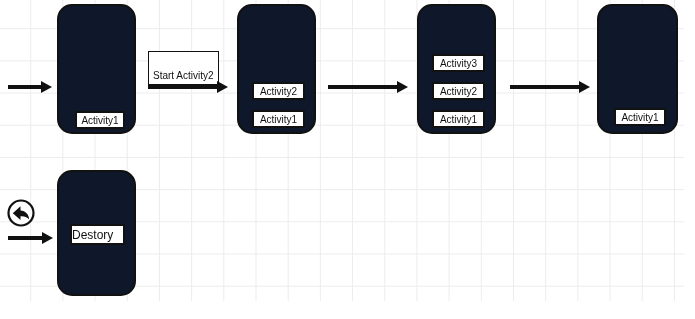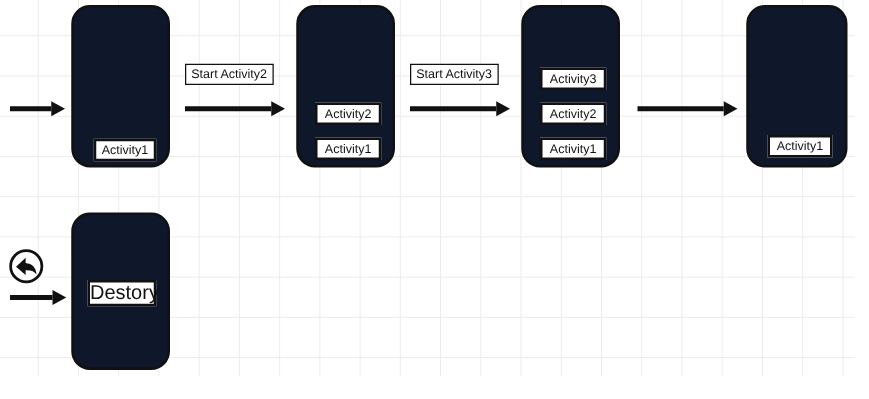--- a/index.html
+++ b/index.html
@@ -50,38 +50,38 @@
     text-align: center;
     white-space: nowrap;
     font-family: "Liberation Sans", sans-serif;
   }
   .destory {
     position: absolute;
     box-sizing: border-box;
     border: 2px solid #111111;
     background: #ffffff;
     color: #111111;
-    font-size: 16px;
+    font-size: 12px;
     line-height: 18px;
     height: 21px;
-    text-align: center;
+    text-align: left;
     white-space: nowrap;
   }
   .caption-box {
     position: absolute;
     box-sizing: border-box;
     border: 1px solid #111111;
     background: #ffffff;
     color: #111111;
     font-size: 10px;
     line-height: 15px;
     height: 17px;
     text-align: center;
     white-space: nowrap;
-    padding: 0 4px;
+    padding: 16px 4px;
   }
   
   .arrow {
     position: absolute;
     height: 12px;
   }
   .arrow .shaft {
     position: absolute;
     left: 0;
     top: 4px;
@@ -137,21 +137,20 @@
   <div class="arrow" style="left:148px; top:81px; width:80px;">
     <div class="shaft" style="width:69px;"></div>
     <div class="head" style="left:69px;"></div>
   </div>
 
   <div class="phone" style="left:237px; top:4px; width:79px; height:130px;">
     <div class="act" style="left:13px; top:76px; width:53px;">Activity2</div>
     <div class="act" style="left:13px; top:104px; width:53px;">Activity1</div>
   </div>
 
-  <div class="caption-box" style="left:328px; top:51px;">Start Activity3</div>
   <div class="arrow" style="left:328px; top:81px; width:80px;">
     <div class="shaft" style="width:69px;"></div>
     <div class="head" style="left:69px;"></div>
   </div>
 
   <div class="phone" style="left:417px; top:4px; width:79px; height:130px;">
     <div class="act" style="left:13px; top:48px; width:53px;">Activity3</div>
     <div class="act" style="left:13px; top:76px; width:53px;">Activity2</div>
     <div class="act" style="left:13px; top:104px; width:53px;">Activity1</div>
   </div>

